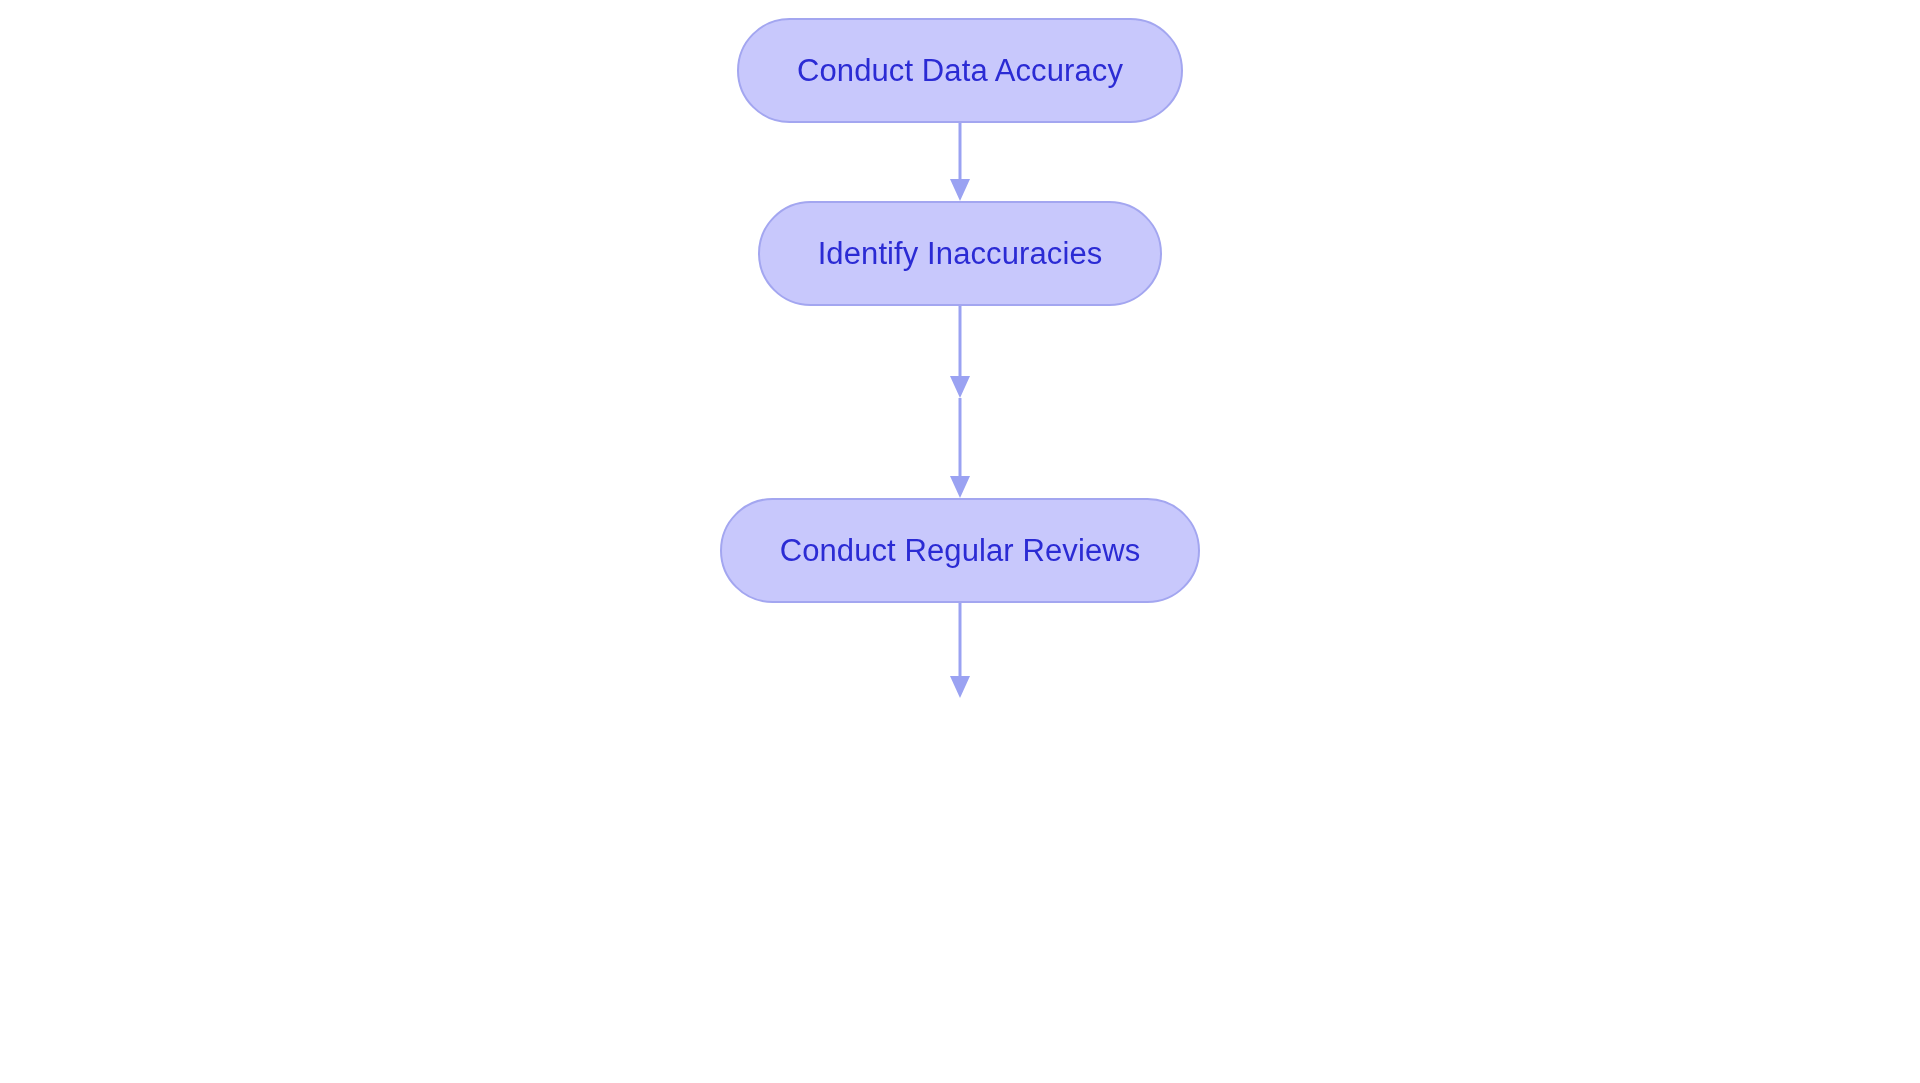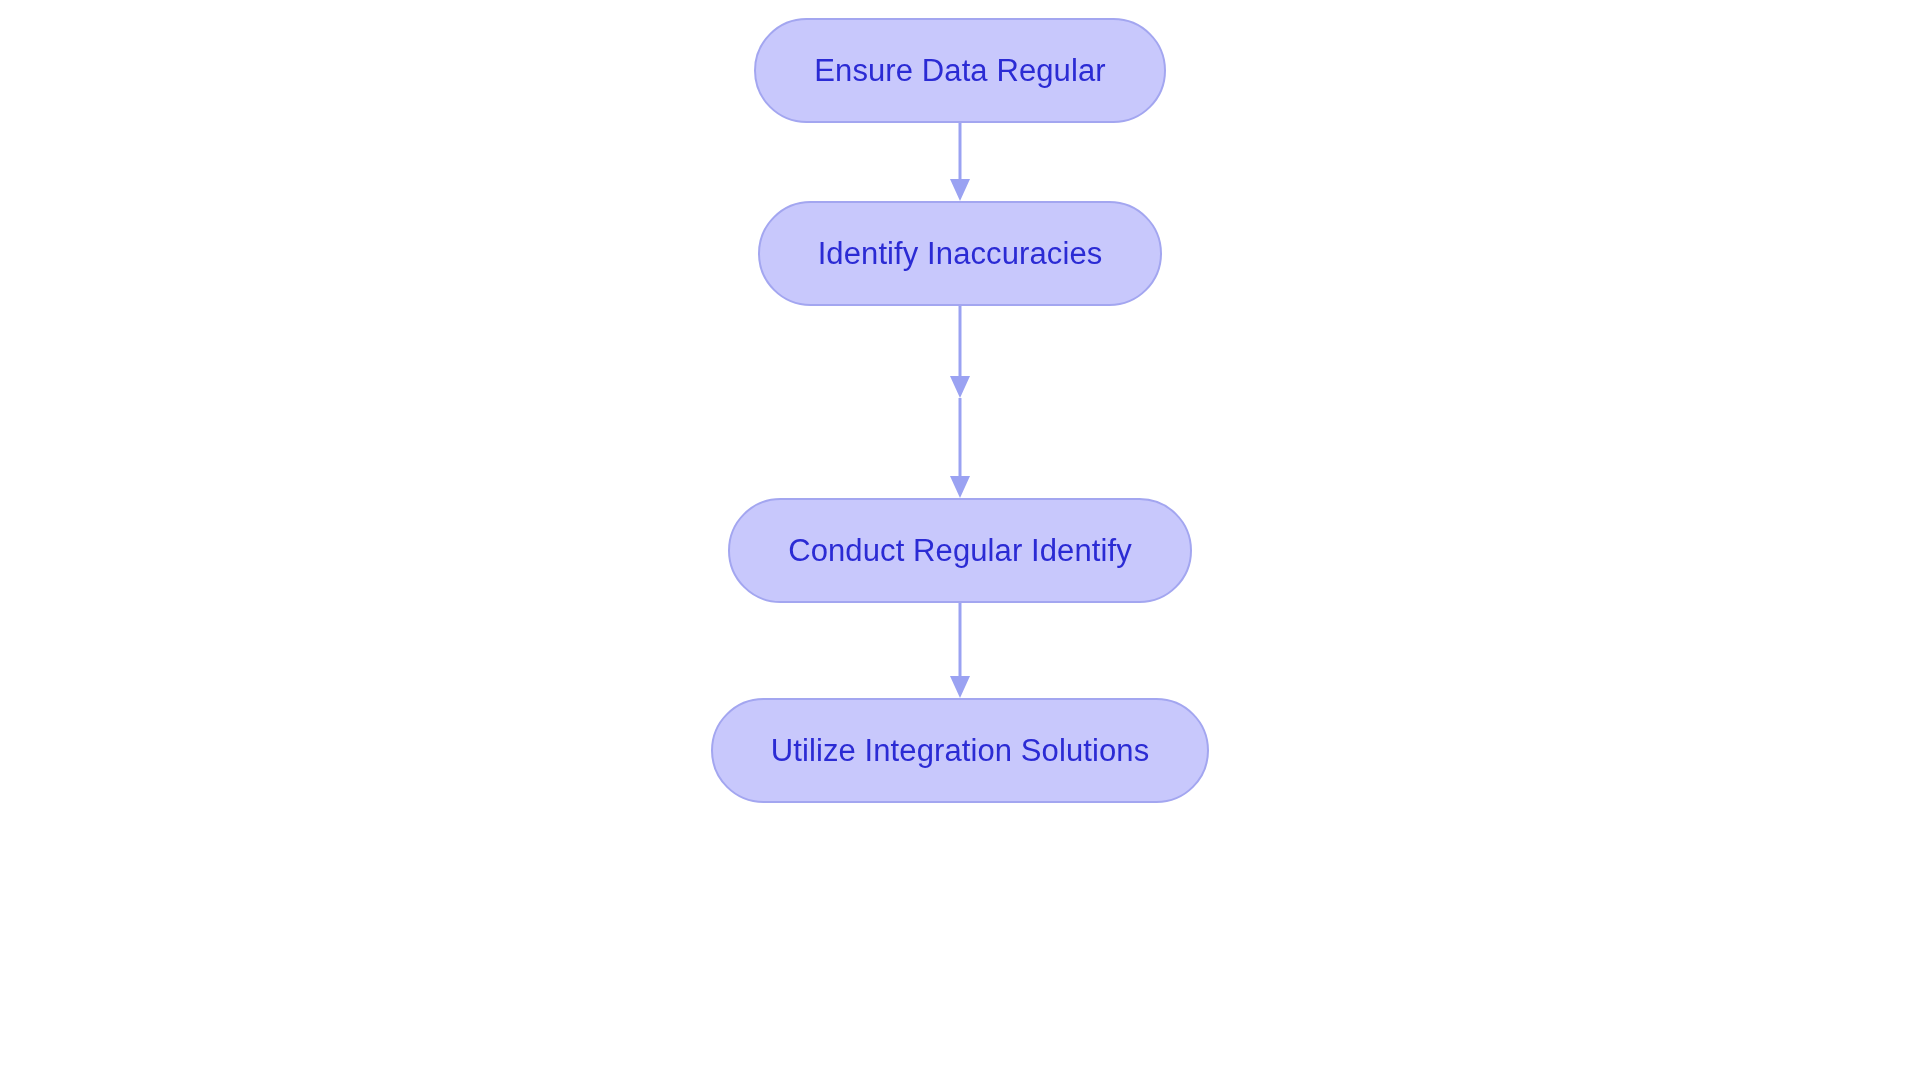--- a/index.html
+++ b/index.html
@@ -79,21 +79,21 @@
 </style>
 </head>
 <body>
 
 <div id="flowchart-canvas">
   <div class="flow-column">
 
     <div class="top-spacer"></div>
 
     <div class="flow-node">
-      <span class="flow-node-label">Ensure Data Regular</span>
+      <span class="flow-node-label">Conduct Data Accuracy</span>
     </div>
 
     <div class="flow-connector conn-1">
       <svg viewBox="0 0 24 78" preserveAspectRatio="none" aria-hidden="true">
         <line x1="12" y1="0" x2="12" y2="58" stroke="#9aa2f2" stroke-width="3"></line>
         <polygon points="12,78 2,56 22,56" fill="#9aa2f2"></polygon>
       </svg>
     </div>
 
     <div class="flow-node">
@@ -109,28 +109,25 @@
 
 
     <div class="flow-connector conn-3">
       <svg viewBox="0 0 24 100" preserveAspectRatio="none" aria-hidden="true">
         <line x1="12" y1="0" x2="12" y2="80" stroke="#9aa2f2" stroke-width="3"></line>
         <polygon points="12,100 2,78 22,78" fill="#9aa2f2"></polygon>
       </svg>
     </div>
 
     <div class="flow-node">
-      <span class="flow-node-label">Conduct Regular Identify</span>
+      <span class="flow-node-label">Conduct Regular Reviews</span>
     </div>
 
     <div class="flow-connector conn-4">
       <svg viewBox="0 0 24 95" preserveAspectRatio="none" aria-hidden="true">
         <line x1="12" y1="0" x2="12" y2="75" stroke="#9aa2f2" stroke-width="3"></line>
         <polygon points="12,95 2,73 22,73" fill="#9aa2f2"></polygon>
       </svg>
     </div>
 
-    <div class="flow-node">
-      <span class="flow-node-label">Utilize Integration Solutions</span>
-    </div>
 
   </div>
 </div>
 
 </body></html>

